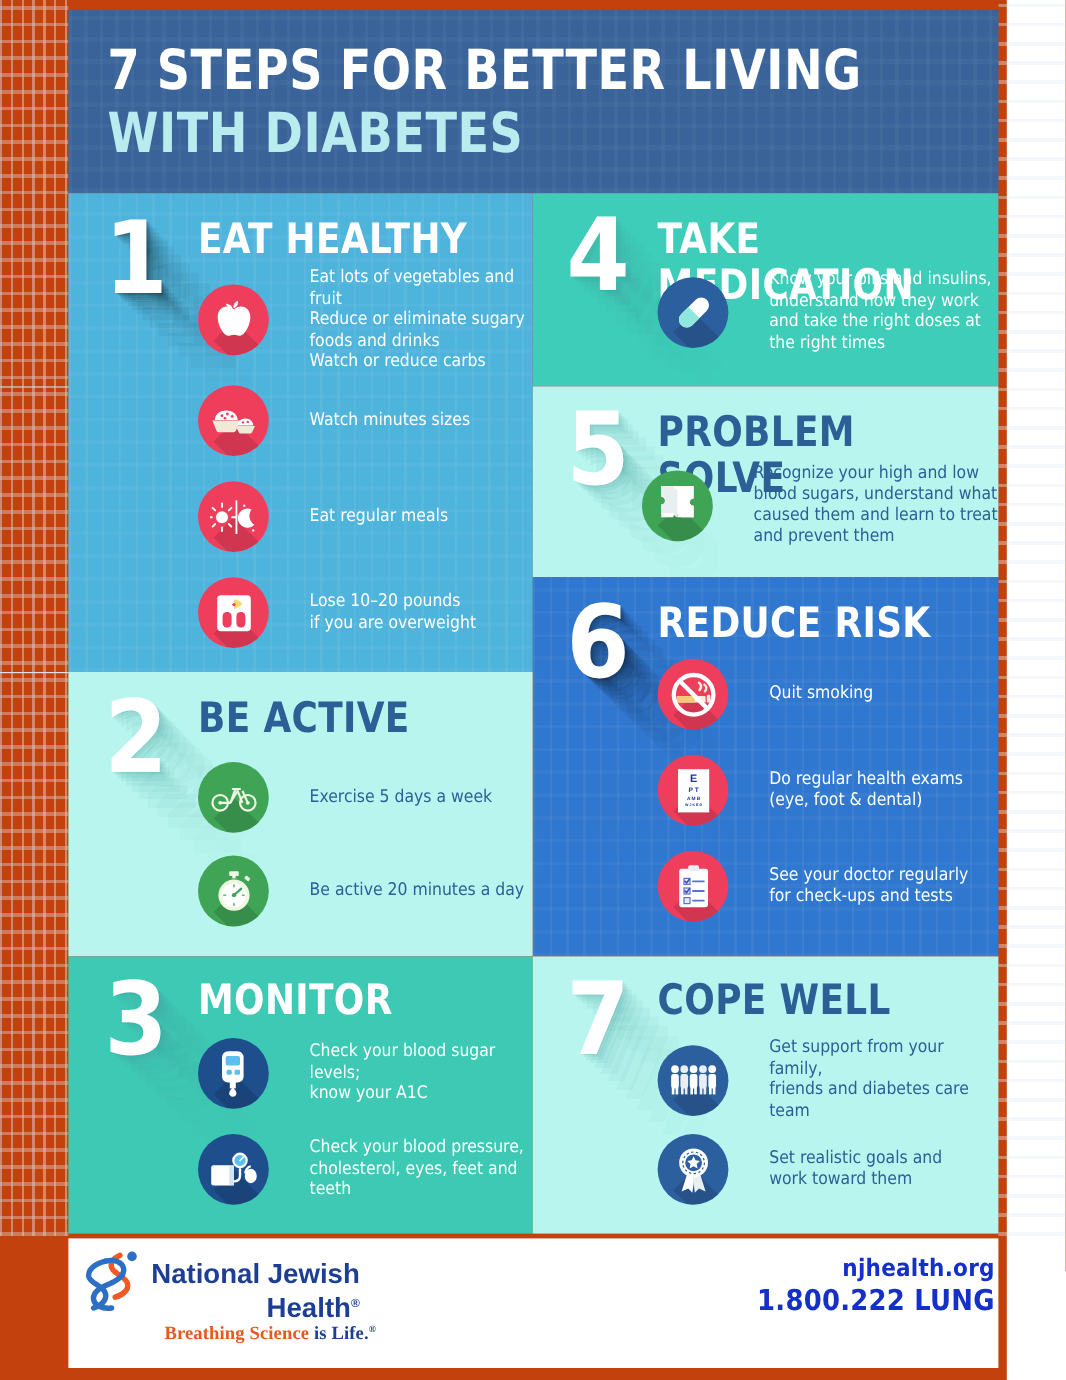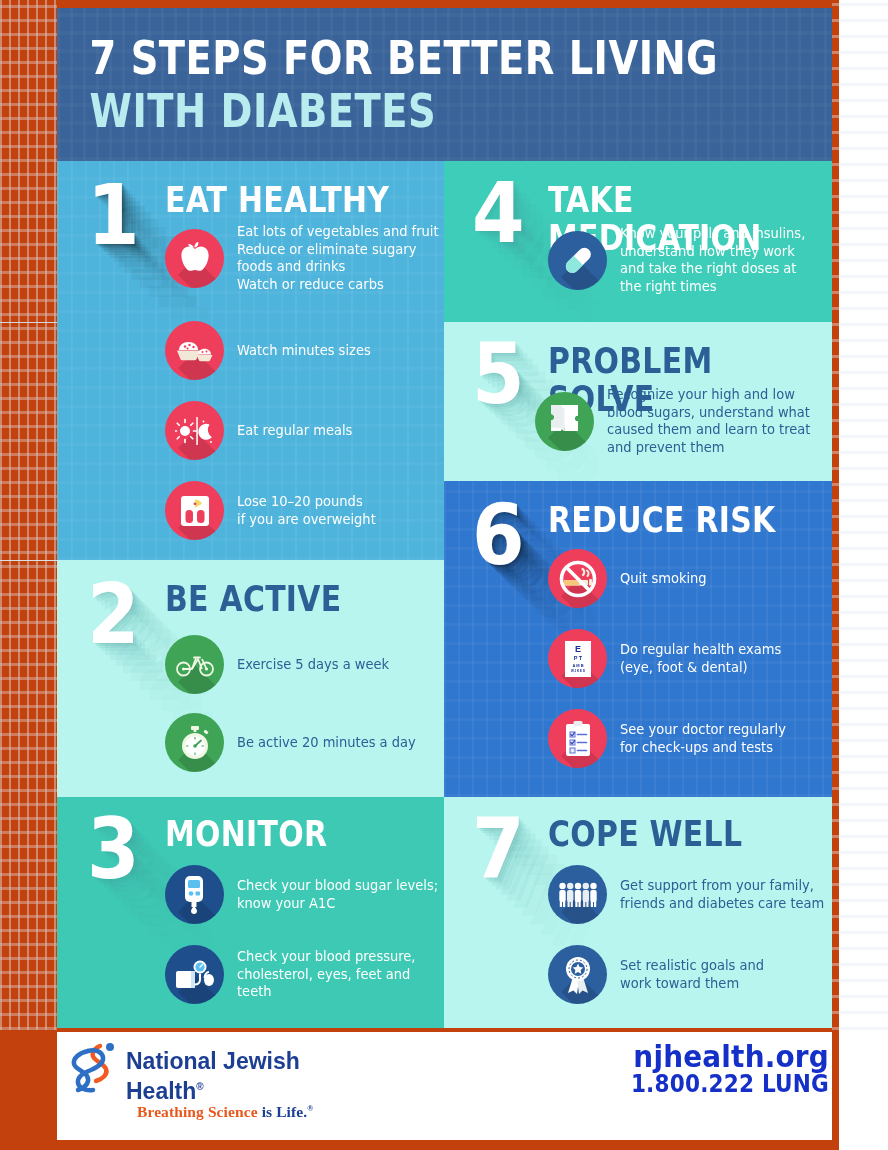--- a/index.html
+++ b/index.html
@@ -85,21 +85,21 @@
     font-weight:bold;
     letter-spacing:.3px;
     z-index:3;
     transform:scaleX(.95);
     transform-origin:left center;
   }
   .t-white { color:#ffffff; }
   .t-navy  { color:#2b5f95; }
 
   
-  .row { position:absolute; display:flex; align-items:center; z-index:3; }
+  .row { position:absolute; display:flex; align-items:center; z-index:3;gap:21px; }
   .icon-wrap { position:relative; flex:0 0 auto; }
   .icon-circ {
     position:relative; border-radius:50%; display:flex;
     align-items:center; justify-content:center; overflow:hidden;
   }
   .icon-circ svg { display:block; position:relative; z-index:3; }
   .icon-circ .shadow-diag {
     position:absolute; left:50%; top:50%; width:180%; height:40%;
     background:rgba(0,0,0,.13); transform:rotate(45deg); transform-origin:left top;
     z-index:2;
@@ -107,42 +107,42 @@
   .rtext {
     font-family:"Liberation Sans Narrow","DejaVu Sans Condensed","Liberation Sans",sans-serif;
     font-size:14.5px; line-height:17.5px; font-weight:normal;
     margin-left:13px; white-space:pre-line;
   }
   .x-white { color:#ffffff; }
   .x-navy  { color:#2b5f95; }
 
   
   #footer { position:absolute; left:57px; top:1032px; width:775px; height:108px; background:#fff; }
-  .logo-block { position:absolute; left:9px; top:8px; display:flex; align-items:flex-start; }
+  .logo-block { position:absolute; left:9px; top:8px; display:flex; align-items:flex-start;text-align:right; }
   .logo-mark { width:54px; height:58px; position:relative; flex:0 0 auto; }
   .logo-text {
     margin-left:6px; margin-top:8px;
     font-family:"Liberation Sans","DejaVu Sans",sans-serif;
     font-weight:bold; font-size:23px; line-height:26px; color:#1c3f94;
   }
   .logo-text sup { font-size:10px; vertical-align:super; }
   .tagline {
     position:absolute; left:80px; top:71px;
     font-family:"Liberation Serif","DejaVu Serif",serif;
     font-weight:bold; font-size:15.5px; color:#e8581c; letter-spacing:.1px;
   }
   .tagline .blue { color:#1c3f94; }
   .tagline sup { font-size:8px; vertical-align:super; }
 
   .contact { position:absolute; right:3px; top:10px; text-align:right; }
   .c-line {
     font-family:"Liberation Sans Narrow","DejaVu Sans Condensed","Liberation Sans",sans-serif;
     font-weight:bold; letter-spacing:.2px;
   }
-  .c-url   { font-size:31px; line-height:28px; color:#1530c9; }
+  .c-url   { font-size:20px; line-height:28px; color:#1530c9; }
   .c-phone { font-size:24px; line-height:29px; color:#1530c9; }
   .c-alt   { font-size:24px; line-height:29px; color:#6d7073; font-weight:normal; }
 </style>
 </head>
 <body>
 
 <div id="page">
 
   <div class="ghost-left"></div>
   <div class="ghost-right"></div>

